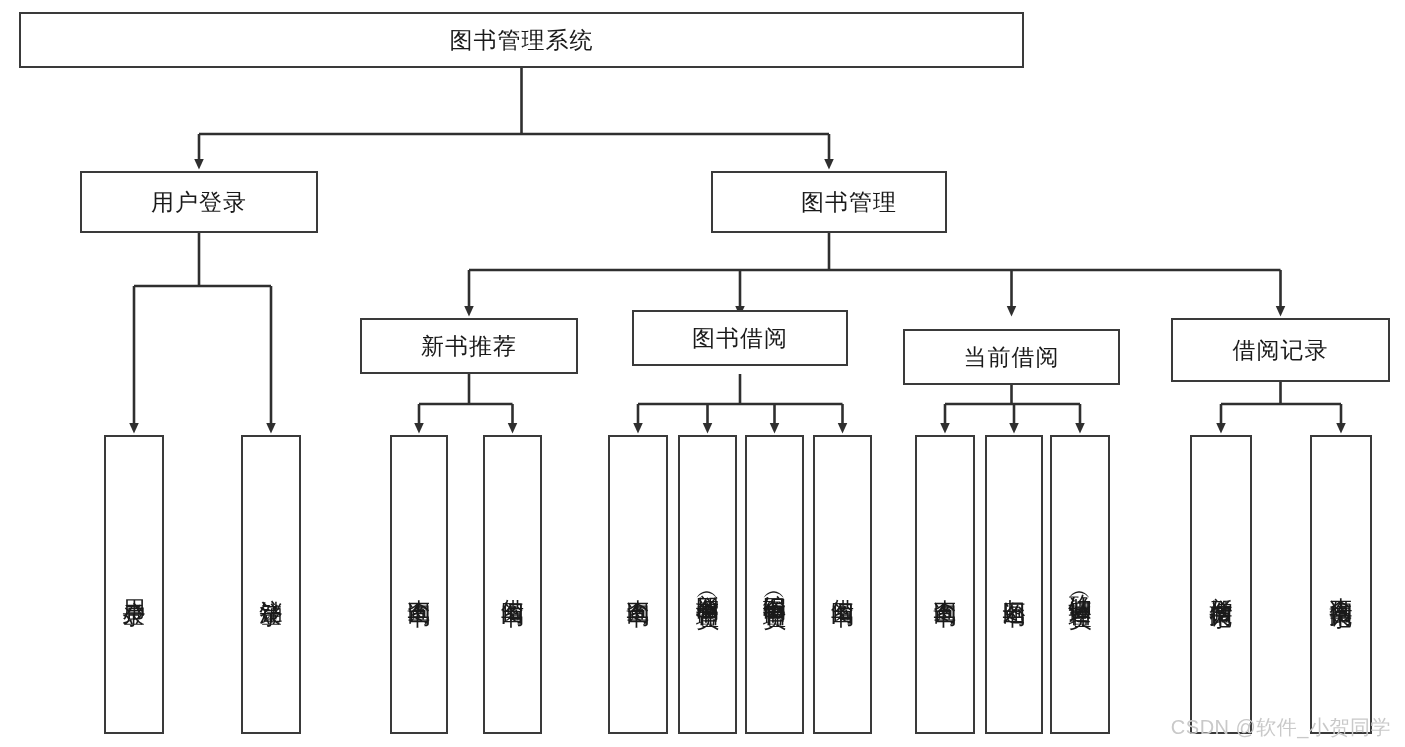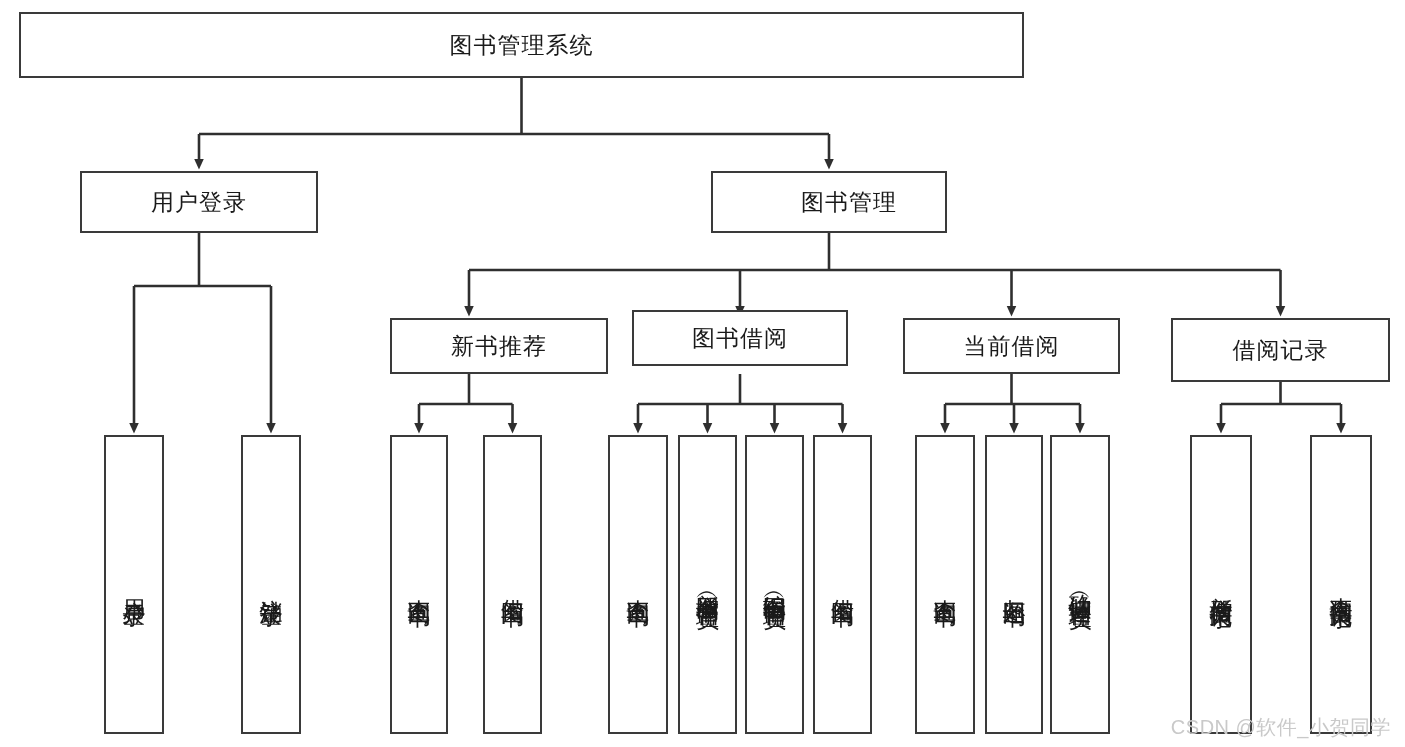--- a/index.html
+++ b/index.html
@@ -104,36 +104,36 @@
         <path d="M1014,404 L1014,424" marker-end="url(#arrow)"></path>
         <path d="M1080,404 L1080,424" marker-end="url(#arrow)"></path>
         <path d="M1280.5,374 L1280.5,404"></path>
         <path d="M1221,404 L1341,404"></path>
         <path d="M1221,404 L1221,424" marker-end="url(#arrow)"></path>
         <path d="M1341,404 L1341,424" marker-end="url(#arrow)"></path>
       </g>
   </svg>
 
   <div id="nodes-layer">
-      <div class="node horiz" style="left: 19px; top: 12px; width: 1005px; height: 66px;">
+      <div class="node horiz" style="left: 19px; top: 12px; width: 1005px; height: 56px;">
         <span class="hlabel">图书管理系统</span>
       </div>
       <div class="node horiz" style="left: 80px; top: 171px; width: 238px; height: 62px;">
         <span class="hlabel">用户登录</span>
       </div>
       <div class="node horiz" style="left: 711px; top: 171px; width: 236px; height: 62px; padding-left: 40px;">
         <span class="hlabel">图书管理</span>
       </div>
-      <div class="node horiz" style="left: 360px; top: 318px; width: 218px; height: 56px; margin-left: 30px;">
+      <div class="node horiz" style="left: 360px; top: 318px; width: 218px; height: 56px;">
         <span class="hlabel">新书推荐</span>
       </div>
       <div class="node horiz" style="left: 632px; top: 310px; width: 216px; height: 56px;">
         <span class="hlabel">图书借阅</span>
       </div>
-      <div class="node horiz" style="left: 903px; top: 318px; width: 217px; height: 56px;">
+      <div class="node horiz" style="left: 903px; top: 329px; width: 217px; height: 56px;">
         <span class="hlabel">当前借阅</span>
       </div>
       <div class="node horiz" style="left: 1171px; top: 318px; width: 219px; height: 64px;">
         <span class="hlabel">借阅记录</span>
       </div>
       <div class="node vert" style="left: 104px; top: 435px; width: 60px; height: 299px;">
         <span class="vlabel">用户登录</span>
       </div>
       <div class="node vert" style="left: 241px; top: 435px; width: 60px; height: 299px;">
         <span class="vlabel">注销登录</span>

